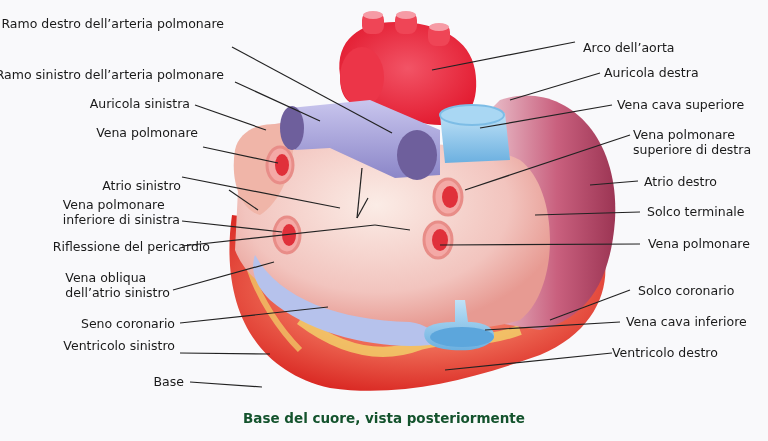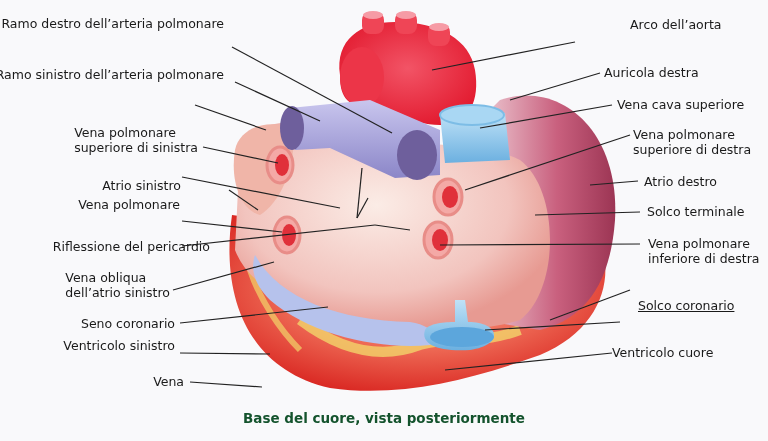--- a/index.html
+++ b/index.html
@@ -115,47 +115,48 @@
     <line x1="640" y1="212" x2="535" y2="215"></line>
     <line x1="640" y1="244" x2="440" y2="245"></line>
     <line x1="630" y1="290" x2="550" y2="320"></line>
     <line x1="620" y1="322" x2="485" y2="330"></line>
     <line x1="612" y1="353" x2="445" y2="370"></line>
   </g>
 </svg>
 
 <div class="label r" style="right:544px; top:16px;">Ramo destro dell’arteria polmonare</div>
 <div class="label r" style="right:544px; top:67px;">Ramo sinistro dell’arteria polmonare</div>
+<div class="label r" style="right:578px; top:96px;">Auricola sinistra</div>
 <div class="label r" style="right:570px; top:125px;">
   <div style="text-align:left;">Vena polmonare</div>
-  <div>superiore di sinistra</div>
 </div>
 <div class="label r" style="right:587px; top:178px;">Atrio sinistro</div>
 <div class="label r" style="right:588px; top:197px;">
   <div style="text-align:left;">Vena polmonare</div>
+  <div>inferiore di sinistra</div>
 </div>
 <div class="label r" style="right:558px; top:239px;">Riflessione del pericardio</div>
 <div class="label r" style="right:593px; top:316px;">Seno coronario</div>
 <div class="label r" style="right:598px; top:270px;">
   <div style="text-align:left;">Vena obliqua</div>
   <div>dell’atrio sinistro</div>
 </div>
 <div class="label r" style="right:593px; top:338px;">Ventricolo sinistro</div>
-<div class="label r" style="right:584px; top:374px;">Vena</div>
+<div class="label r" style="right:584px; top:374px;">Base</div>
 
-<div class="label l" style="left:583px; top:17px;margin-left:47px;">Arco dell’aorta</div>
+<div class="label l" style="left:583px; top:40px;">Arco dell’aorta</div>
 <div class="label l" style="left:617px; top:97px;">Vena cava superiore</div>
 <div class="label l" style="left:604px; top:65px;">Auricola destra</div>
 <div class="label l" style="left:633px; top:127px;">
   <div>Vena polmonare</div>
   <div>superiore di destra</div>
 </div>
 <div class="label l" style="left:644px; top:174px;">Atrio destro</div>
 <div class="label l" style="left:647px; top:204px;">Solco terminale</div>
 <div class="label l" style="left:648px; top:236px;">
   <div>Vena polmonare</div>
-  <div>inferiore di destra</div>
 </div>
-<div class="label l" style="left:638px; top:298px;text-decoration:underline;">Solco coronario</div>
-<div class="label l" style="left:612px; top:345px;">Ventricolo cuore</div>
+<div class="label l" style="left:638px; top:283px;">Solco coronario</div>
+<div class="label l" style="left:626px; top:314px;">Vena cava inferiore</div>
+<div class="label l" style="left:612px; top:345px;">Ventricolo destro</div>
 
 <div class="caption">Base del cuore, vista posteriormente</div>
 </div>
 
 </body></html>

